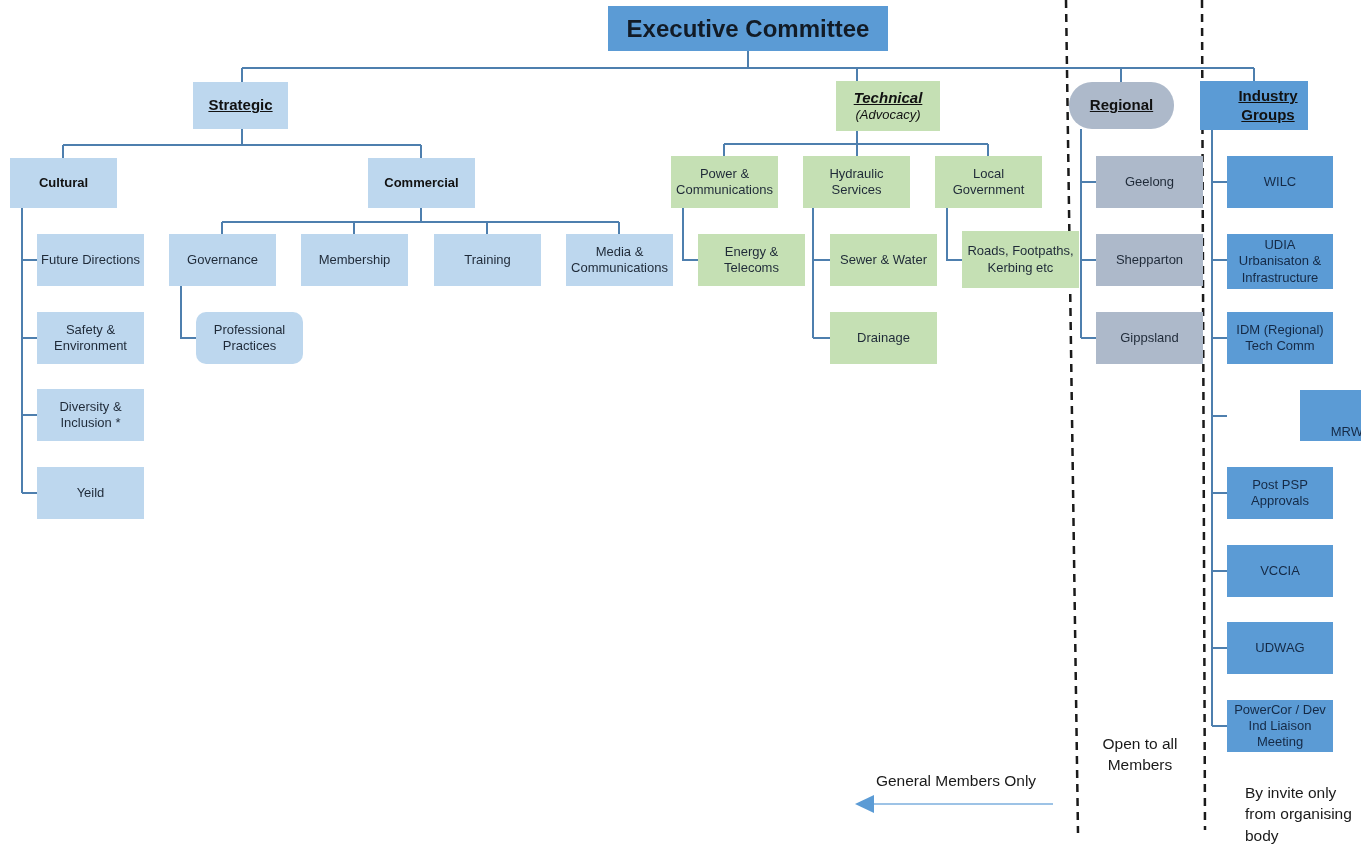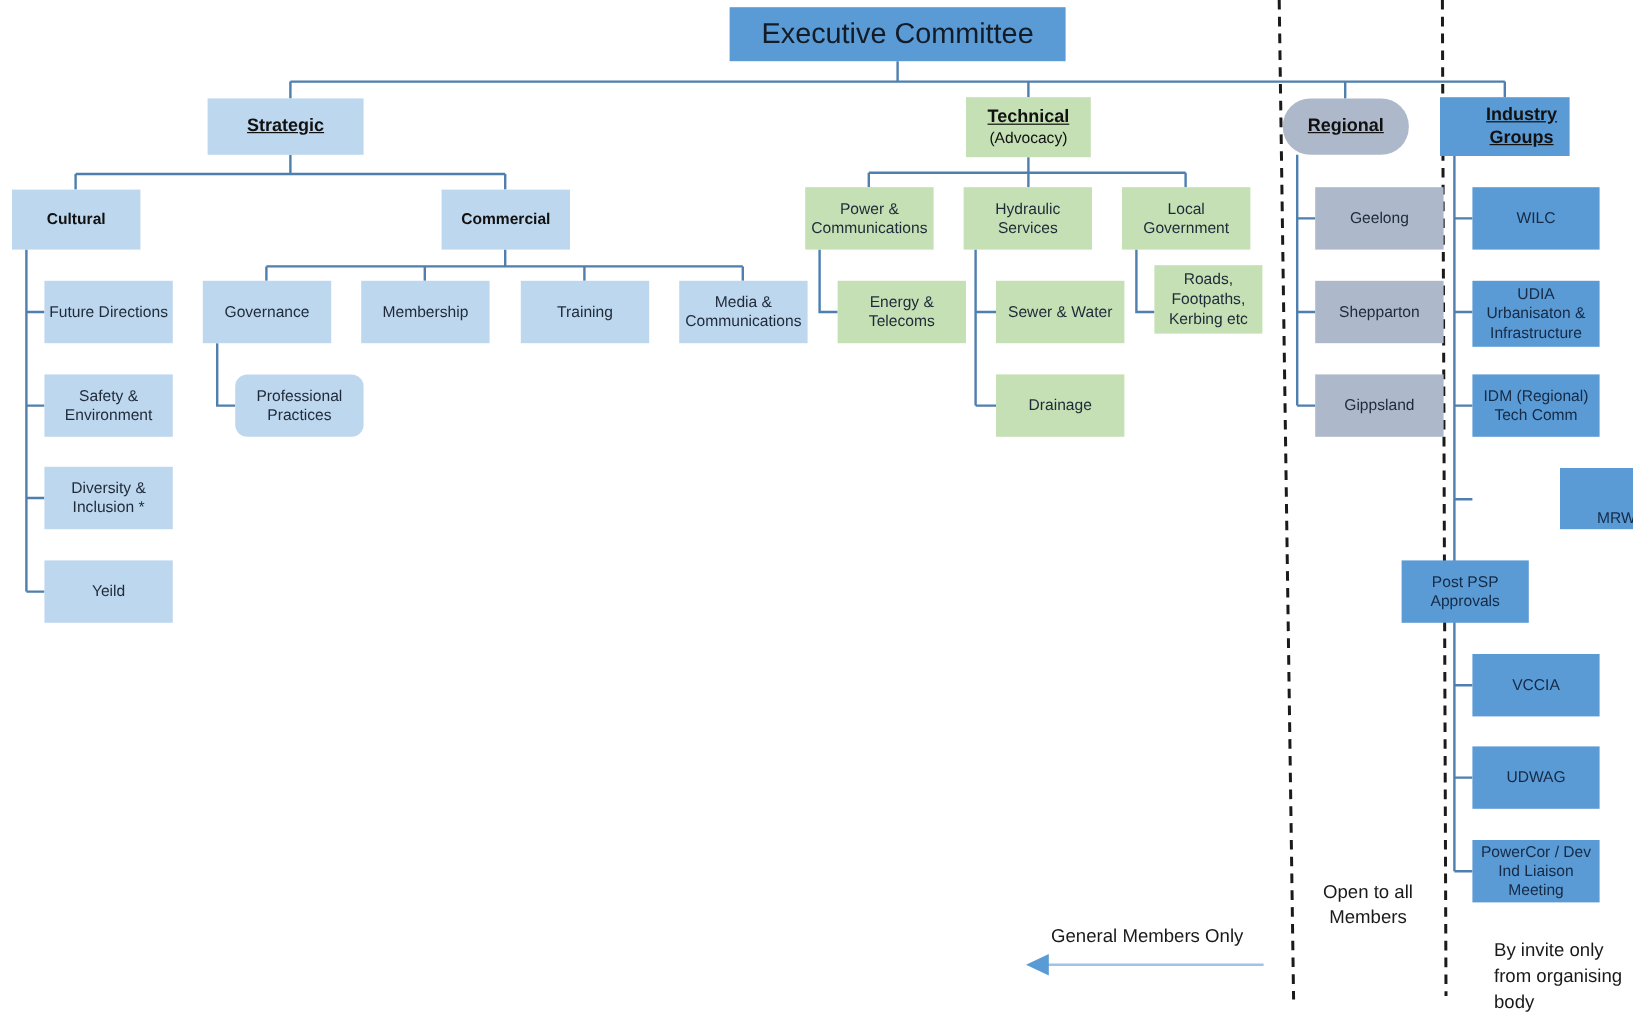--- a/index.html
+++ b/index.html
@@ -10,21 +10,21 @@
         text-align:center;font-size:13px;line-height:1.25;color:#1f2a38;padding:1px 2px;box-sizing:border-box;}
   .node .lbl{white-space:pre-line;}
   .lightblue{background:var(--light-blue);}
   .green{background:var(--green);}
   .gray{background:var(--gray);}
   .blue{background:var(--accent-blue);color:#152a46;}
   .head{font-size:15px;}
   .head .lbl{font-weight:bold;text-decoration:underline;color:#111;}
   .head .sub{font-weight:normal;text-decoration:none;font-size:13px;color:#111;}
   .big{font-size:24px;color:#121b26;}
-  .big .lbl{font-weight:normal;text-decoration:none;}
+  .big .lbl{font-weight:bold;text-decoration:none;}
   .boldlbl .lbl{font-weight:bold;color:#111;}
   .annot{position:absolute;color:#1a1a1a;white-space:pre-line;}
   .footnote{left:70px;top:655px;font-size:13.5px;line-height:1.42;width:230px;text-align:left;}
   .general{left:866px;top:772px;font-size:15.5px;width:180px;text-align:center;}
   .open-all{left:1084px;top:734px;font-size:15.5px;width:112px;text-align:center;line-height:1.35;}
   .by-invite{left:1245px;top:782px;font-size:15.5px;width:116px;text-align:left;line-height:1.38;}
 </style>
 </head>
 <body>
 
@@ -49,24 +49,24 @@
     <g>
       <line x1="1053" y1="804" x2="872" y2="804" stroke="#9dc3e6" stroke-width="2"></line>
       <polygon points="855,804 874,795 874,813" fill="#5b9bd5"></polygon>
     </g>
   </svg>
 
   <div id="nodes">
       <div class="node blue big" style="left: 608px; top: 6px; width: 280px; height: 45px;">
         <span class="lbl">Executive Committee</span>
       </div>
-      <div class="node lightblue head" style="left: 173px; top: 82px; width: 130px; height: 47px;">
+      <div class="node lightblue head" style="left: 193px; top: 82px; width: 95px; height: 47px;">
         <span class="lbl">Strategic</span>
       </div>
-      <div class="node green head" style="left: 805px; top: 81px; width: 104px; height: 50px;">
+      <div class="node green head" style="left: 836px; top: 81px; width: 104px; height: 50px; font-style: italic;">
         <span class="lbl">Technical</span>
         <span class="sub">(Advocacy)</span>
       </div>
       <div class="node gray head" style="left: 1069px; top: 82px; width: 105px; height: 47px; border-radius: 23px;">
         <span class="lbl">Regional</span>
       </div>
       <div class="node blue head" style="left: 1200px; top: 81px; width: 108px; height: 49px; padding-left: 30px;">
         <span class="lbl">Industry Groups</span>
       </div>
       <div class="node lightblue boldlbl" style="left: 10px; top: 158px; width: 107px; height: 50px;">
@@ -110,21 +110,21 @@
       </div>
       <div class="node green" style="left: 935px; top: 156px; width: 107px; height: 52px;">
         <span class="lbl">Local Government</span>
       </div>
       <div class="node green" style="left: 698px; top: 234px; width: 107px; height: 52px;">
         <span class="lbl">Energy &amp; Telecoms</span>
       </div>
       <div class="node green" style="left: 830px; top: 234px; width: 107px; height: 52px;">
         <span class="lbl">Sewer &amp; Water</span>
       </div>
-      <div class="node green" style="left: 962px; top: 221px; width: 90px; height: 57px;">
+      <div class="node green" style="left: 962px; top: 231px; width: 117px; height: 57px;">
         <span class="lbl">Roads, Footpaths, Kerbing etc</span>
       </div>
       <div class="node green" style="left: 830px; top: 312px; width: 107px; height: 52px;">
         <span class="lbl">Drainage</span>
       </div>
       <div class="node gray" style="left: 1096px; top: 156px; width: 107px; height: 52px;">
         <span class="lbl">Geelong</span>
       </div>
       <div class="node gray" style="left: 1096px; top: 234px; width: 107px; height: 52px;">
         <span class="lbl">Shepparton</span>
@@ -137,21 +137,21 @@
       </div>
       <div class="node blue" style="left: 1227px; top: 234px; width: 106px; height: 55px;">
         <span class="lbl">UDIA Urbanisaton &amp; Infrastructure</span>
       </div>
       <div class="node blue" style="left: 1227px; top: 312px; width: 106px; height: 52px;">
         <span class="lbl">IDM (Regional) Tech Comm</span>
       </div>
       <div class="node blue" style="left: 1300px; top: 390px; width: 102px; height: 51px; justify-content: flex-end;">
         <span class="lbl">MRWA</span>
       </div>
-      <div class="node blue" style="left: 1168px; top: 467px; width: 106px; height: 52px;">
+      <div class="node blue" style="left: 1227px; top: 467px; width: 106px; height: 52px;">
         <span class="lbl">Post PSP Approvals</span>
       </div>
       <div class="node blue" style="left: 1227px; top: 545px; width: 106px; height: 52px;">
         <span class="lbl">VCCIA</span>
       </div>
       <div class="node blue" style="left: 1227px; top: 622px; width: 106px; height: 52px;">
         <span class="lbl">UDWAG</span>
       </div>
       <div class="node blue" style="left: 1227px; top: 700px; width: 106px; height: 52px;">
         <span class="lbl">PowerCor / Dev Ind Liaison Meeting</span>

